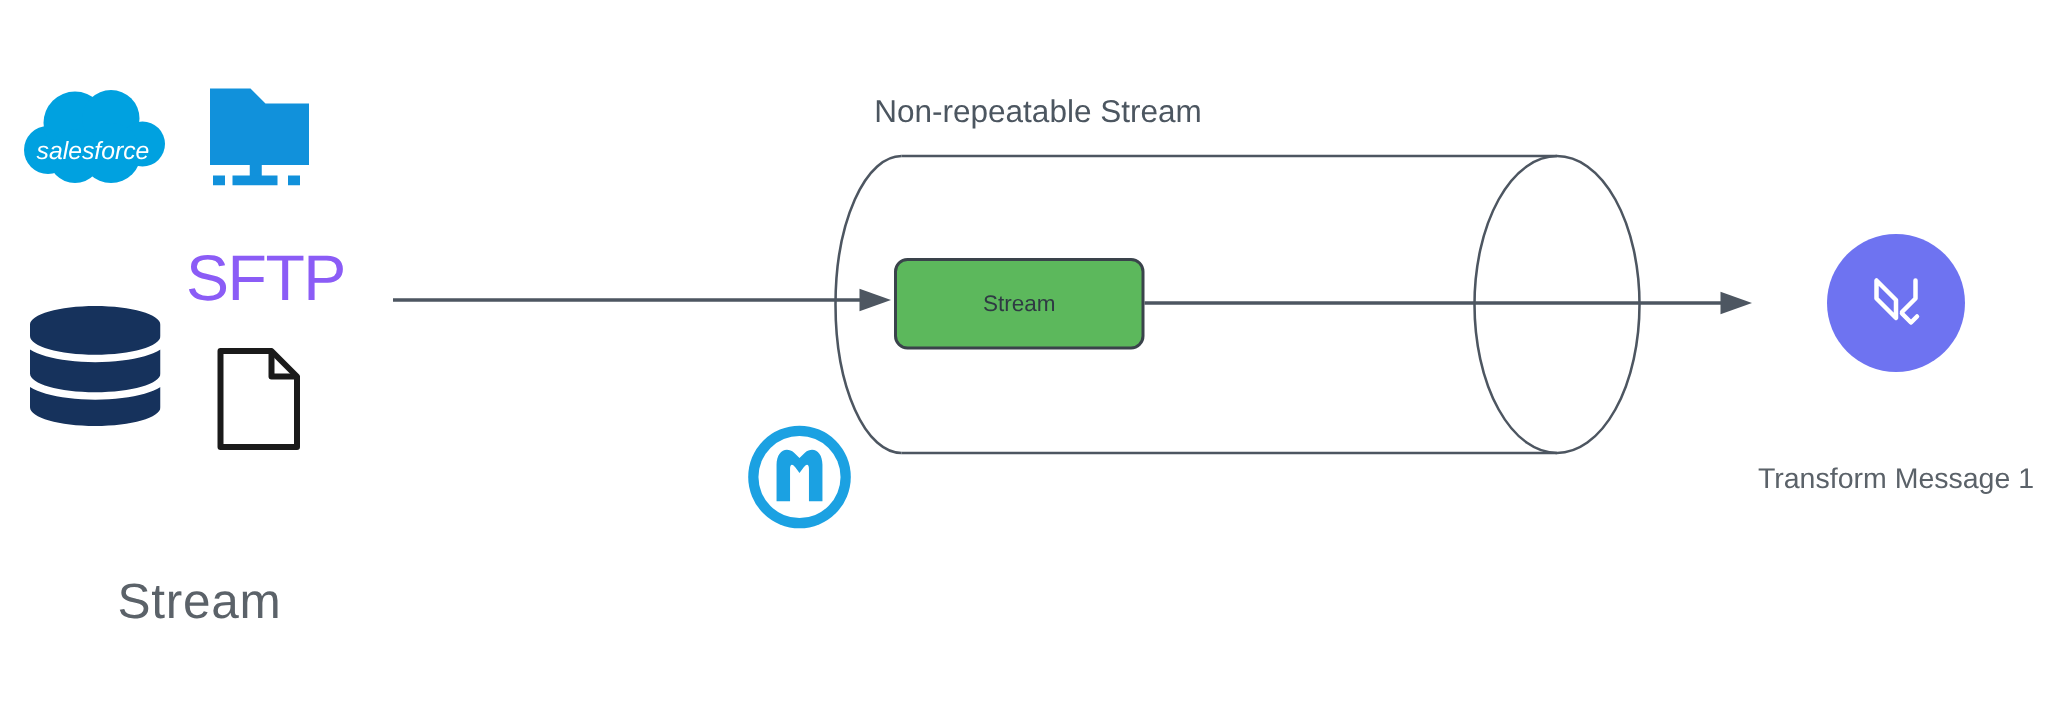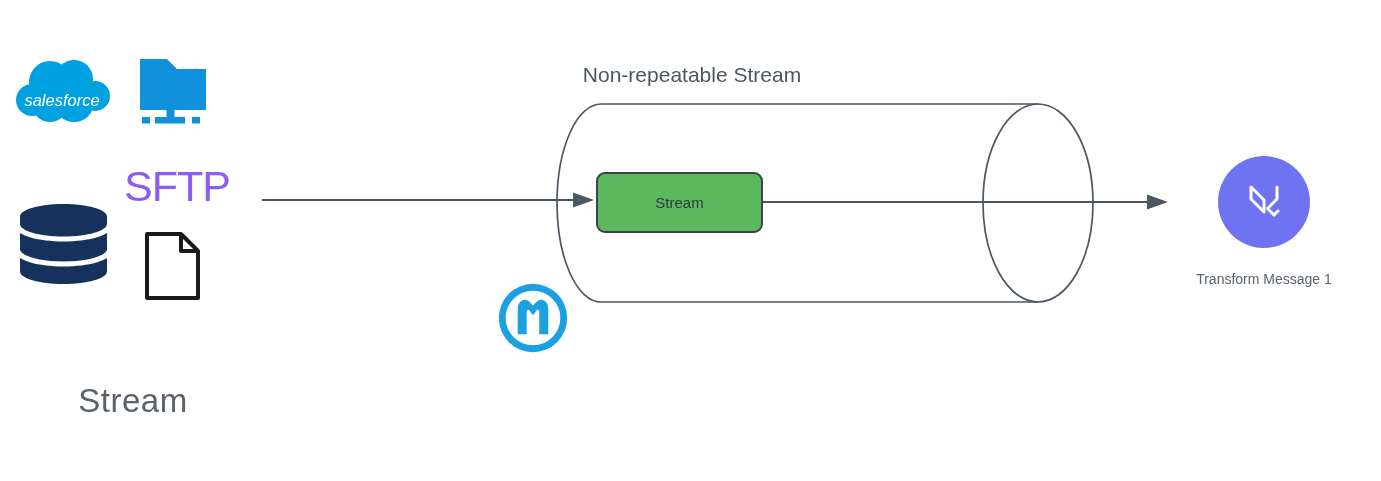--- a/index.html
+++ b/index.html
@@ -11,21 +11,21 @@
   .diagram-label{color:#5B6269;text-align:center;}
   .big-label{font-size:33px;letter-spacing:.5px;}
   .sftp-text{font-size:43px;color:#8b5cf6;letter-spacing:-1px;font-weight:500;}
   .container-label{font-size:21px;color:#4C5660;}
   .stream-box{
     left:596px;top:172px;width:167px;height:61px;box-sizing:border-box;
     background:#5CB85C;border:2px solid #3A434B;border-radius:9px;
     display:flex;align-items:center;justify-content:center;
     font-size:15px;color:#2F3A43;
   }
-  .node-label{font-size:14px;color:#5B6269;text-align:center;}
+  .node-label{font-size:19px;color:#5B6269;text-align:center;margin-top:38px;}
   svg{display:block;}
 </style>
 </head>
 <body>
 
 <div class="canvas">
 
   <svg class="abs" style="left:0;top:0" width="1381" height="481" viewBox="0 0 1381 481">
     <g fill="none" stroke="#4D5661" stroke-width="1.7">
       <path d="M 601 104 A 44 99 0 0 0 601 302"></path>

